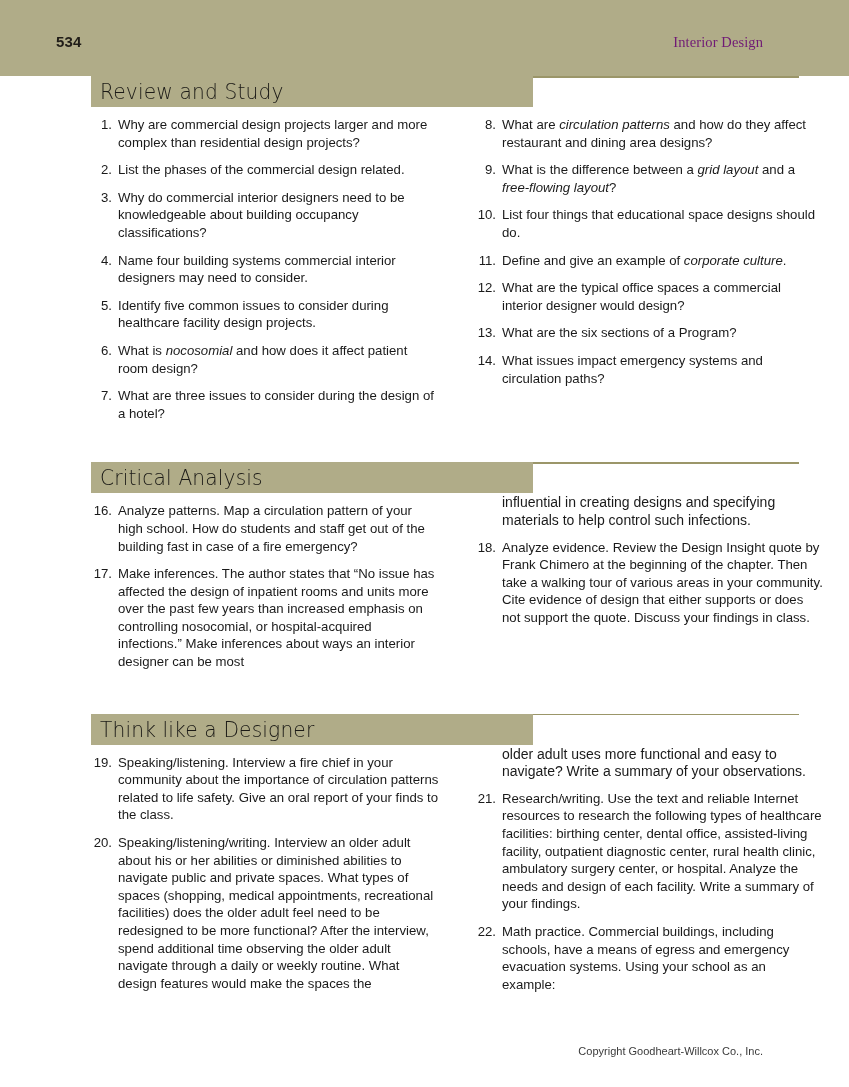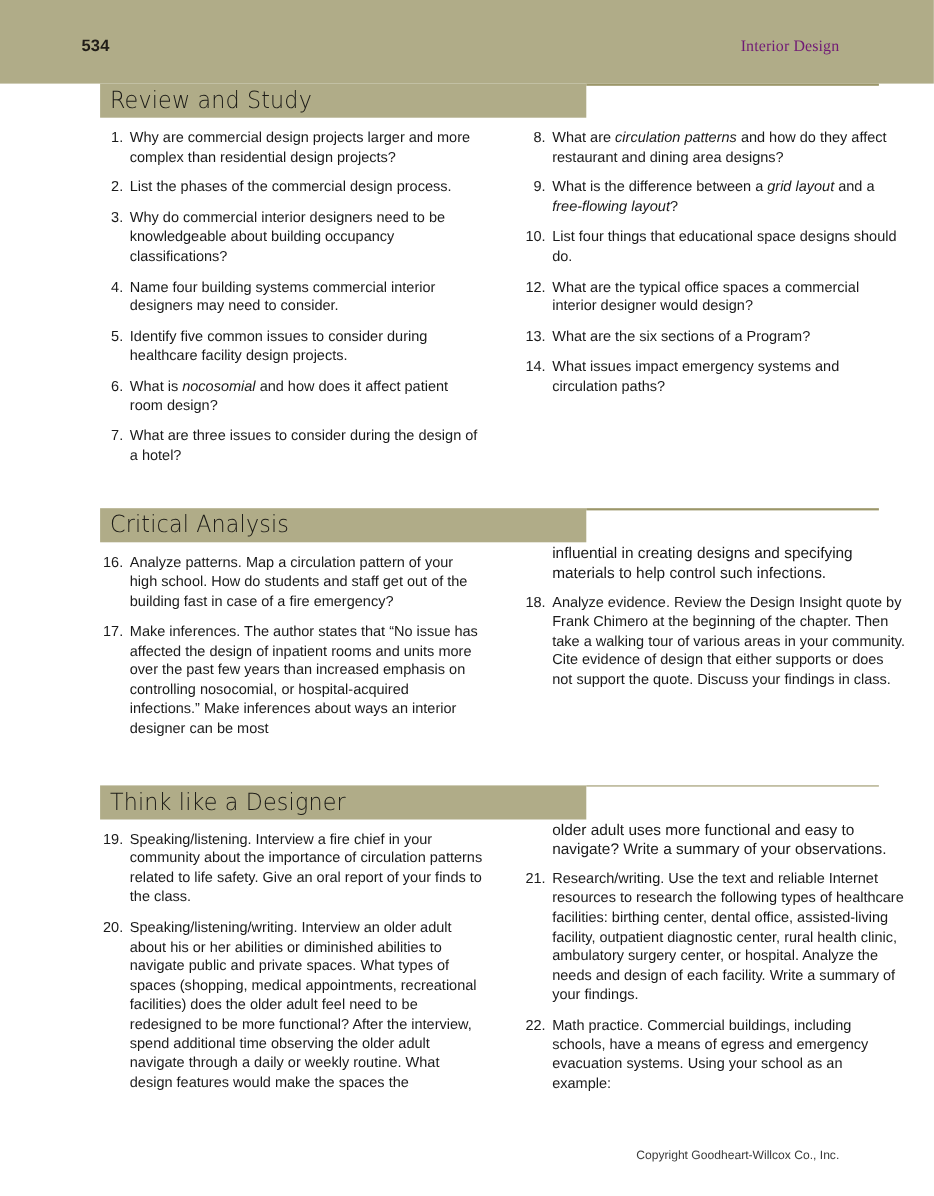--- a/index.html
+++ b/index.html
@@ -20,21 +20,21 @@
   .page-header {
     position: absolute;
     left: 0; top: 0;
     width: 849px;
     height: 76px;
     background: #b0ac88;
     box-sizing: border-box;
   }
   .page-header .folio {
     position: absolute;
-    left: 74px;
+    left: 56px;
     top: 33px;
     font-size: 15px;
     font-weight: bold;
     letter-spacing: 0.2px;
     color: #201d18;
   }
   .page-header .running-head {
     position: absolute;
     right: 86px;
     top: 34px;
@@ -182,21 +182,21 @@
     <div class="columns">
       <div class="col">
 
         <ol class="qlist">
             <li>
               <span class="num">1.</span>
               <span class="body"><span>Why are commercial design projects larger and more complex than residential design projects?</span></span>
             </li>
             <li>
               <span class="num">2.</span>
-              <span class="body"><span>List the phases of the commercial design process.</span></span>
+              <span class="body"><span>List the phases of the commercial design related.</span></span>
             </li>
             <li>
               <span class="num">3.</span>
               <span class="body"><span>Why do commercial interior designers need to be knowledgeable about building occupancy classifications?</span></span>
             </li>
             <li>
               <span class="num">4.</span>
               <span class="body"><span>Name four building systems commercial interior designers may need to consider.</span></span>
             </li>
             <li>
@@ -220,20 +220,24 @@
               <span class="num">8.</span>
               <span class="body"><span>What are </span><span class="term">circulation patterns</span><span> and how do they affect restaurant and dining area designs?</span></span>
             </li>
             <li>
               <span class="num">9.</span>
               <span class="body"><span>What is the difference between a </span><span class="term">grid layout</span><span> and a </span><span class="term">free-flowing layout</span><span>?</span></span>
             </li>
             <li>
               <span class="num">10.</span>
               <span class="body"><span>List four things that educational space designs should do.</span></span>
+            </li>
+            <li>
+              <span class="num">11.</span>
+              <span class="body"><span>Define and give an example of </span><span class="term">corporate culture</span><span>.</span></span>
             </li>
             <li>
               <span class="num">12.</span>
               <span class="body"><span>What are the typical office spaces a commercial interior designer would design?</span></span>
             </li>
             <li>
               <span class="num">13.</span>
               <span class="body"><span>What are the six sections of a Program?</span></span>
             </li>
             <li>

